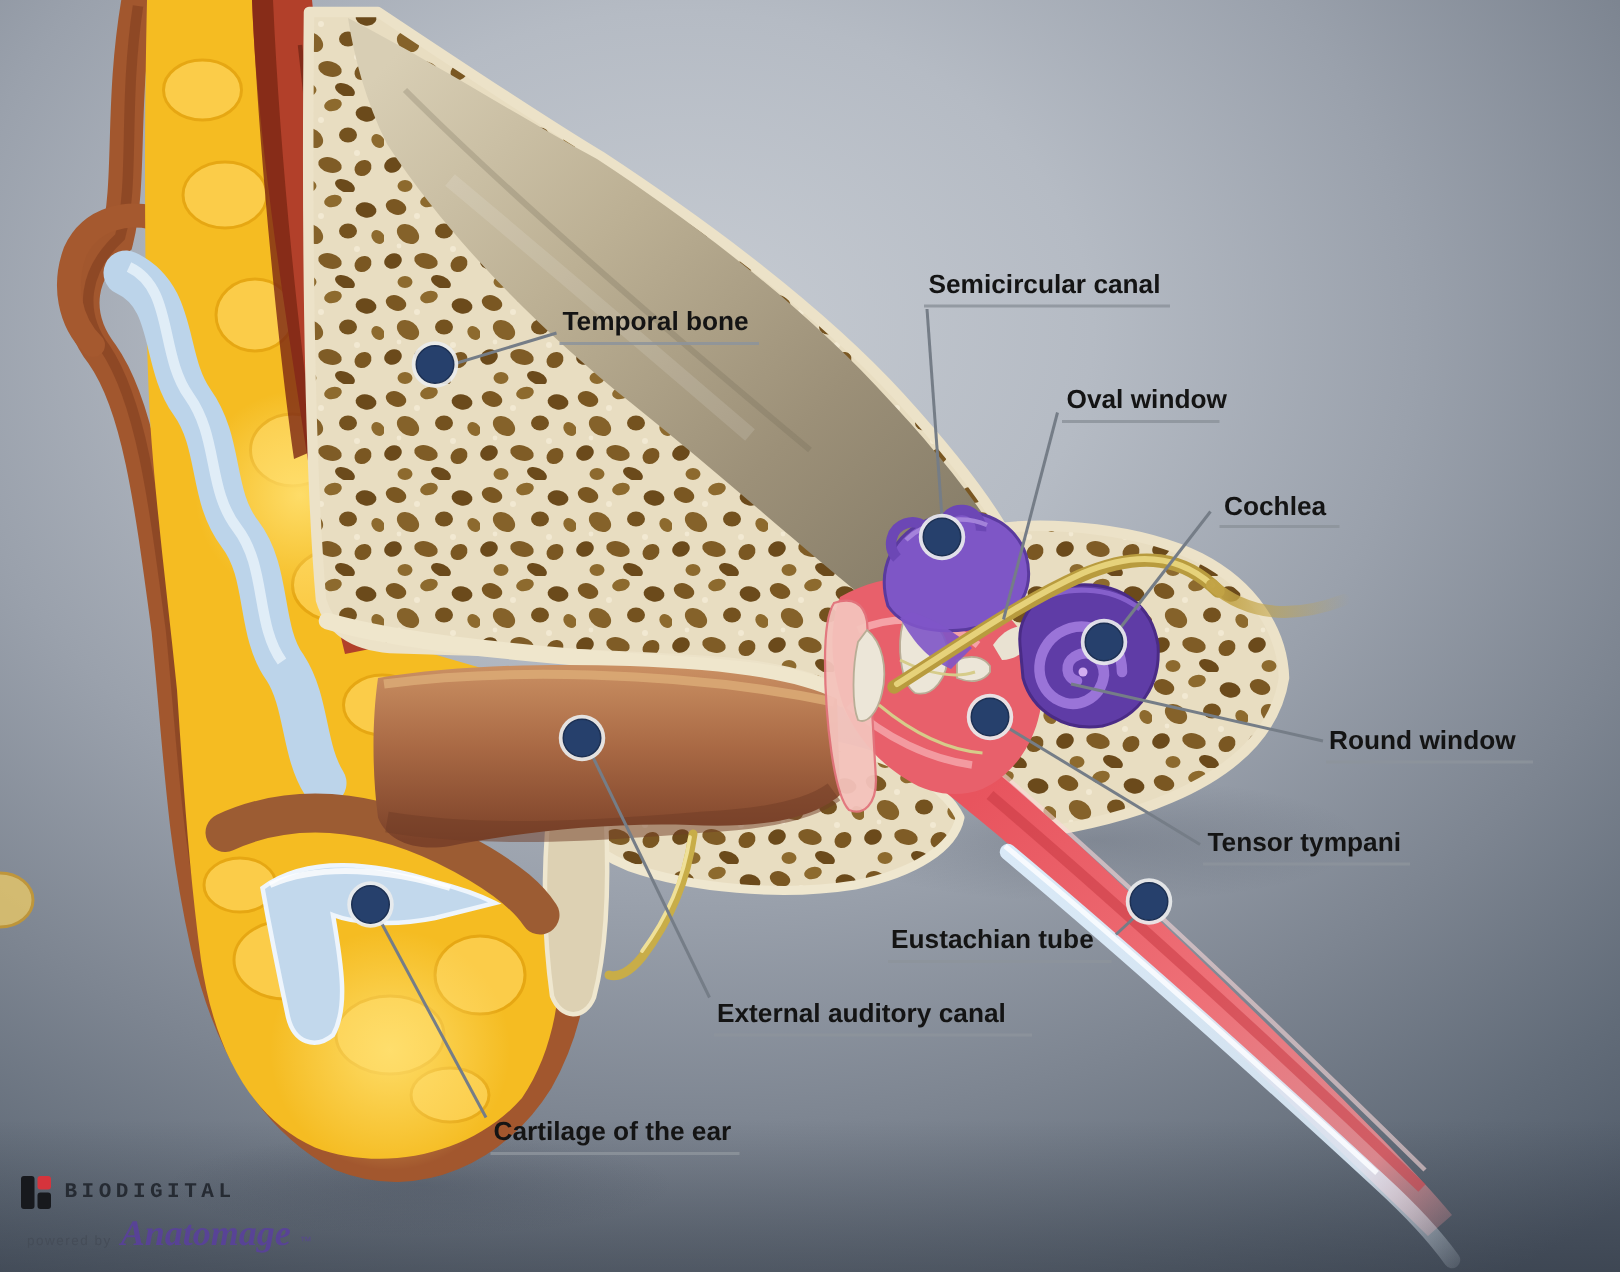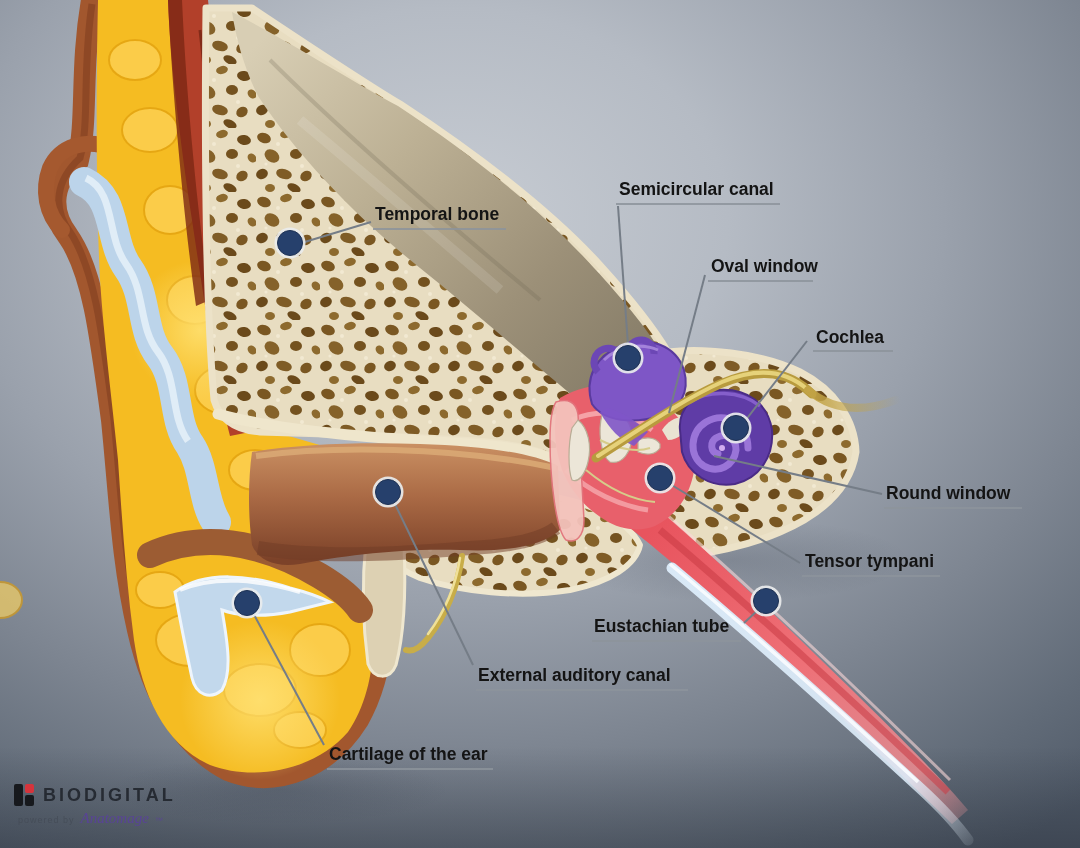--- a/index.html
+++ b/index.html
@@ -18,24 +18,24 @@
   .dot-ring{fill:#e9ebed;opacity:.92;}
   .dot{fill:#26406c;stroke:#1c3053;stroke-width:1;}
   .lbl{font-family:"Liberation Sans",sans-serif;font-weight:bold;font-size:17.5px;fill:#141414;}
   
   .logo{position:absolute;left:14px;top:784px;}
   .bd-row{display:flex;align-items:center;gap:7px;}
   .bd-icon{position:relative;display:inline-block;width:22px;height:22px;}
   .bd-icon .b1{position:absolute;left:0;top:0;width:9px;height:22px;background:#17191d;border-radius:2px;}
   .bd-icon .b2{position:absolute;left:11px;top:0;width:9px;height:9px;background:#d6343c;border-radius:2px;}
   .bd-icon .b3{position:absolute;left:11px;top:11px;width:9px;height:11px;background:#17191d;border-radius:2px;}
-  .bd-text{font-size:18px;font-weight:bold;letter-spacing:3px;color:#262b33;}
+  .bd-text{font-size:14px;font-weight:bold;letter-spacing:3px;color:#262b33;font-family:Liberation Mono, monospace;}
   .am-row{margin-top:4px;margin-left:4px;display:flex;align-items:baseline;gap:6px;}
   .powered{font-size:9px;color:#434a55;opacity:.75;letter-spacing:1px;}
-  .am-text{font-family:"Liberation Serif",serif;font-style:italic;font-weight:normal;font-size:15px;color:#5a3f9f;opacity:.85;}
+  .am-text{font-family:"Liberation Serif",serif;font-style:italic;font-weight:bold;font-size:24px;color:#5a3f9f;opacity:.85;}
   .tm{font-size:8px;color:#5a3f9f;opacity:.7;}
 </style>
 </head>
 <body>
 
 <div class="stage">
 
   <svg class="art" viewBox="0 0 1080 848" aria-hidden="true">
     <defs>
       <pattern id="spongy" patternUnits="userSpaceOnUse" width="64" height="64">

